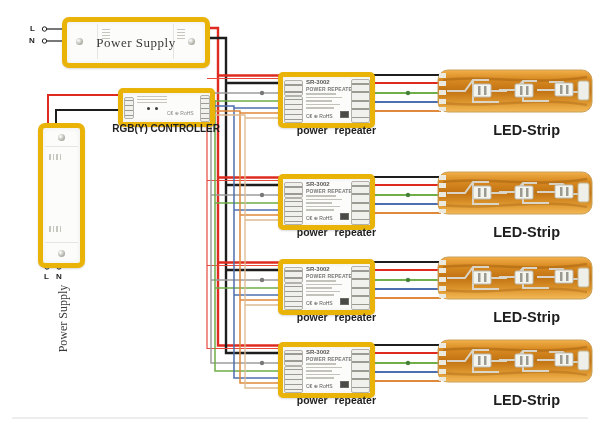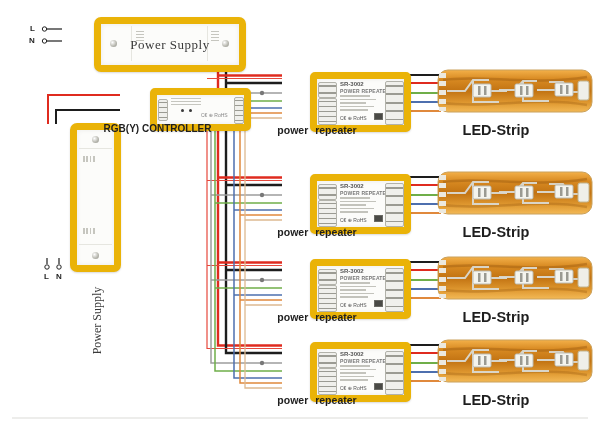--- a/index.html
+++ b/index.html
@@ -1,37 +1,37 @@
 <!DOCTYPE html>
 <html><head>
 <meta charset="utf-8">
 <style>
   html,body{margin:0;padding:0;background:#fff;}
   #canvas{position:relative;width:600px;height:423px;background:#ffffff;overflow:hidden;
           font-family:"Liberation Sans",sans-serif;}
   #wires{position:absolute;left:0;top:0;z-index:1;}
-  .device{position:absolute;z-index:2;background:#fcfcfa;border:7px solid #eab308;border-radius:7px;
-          box-shadow:inset 0 0 5px rgba(0,0,0,.07),0 1px 2px rgba(0,0,0,.15);margin-left:32px;}
+  .device{position:absolute;z-index:2;background:#fcfcfa;border:5px solid #eab308;border-radius:7px;
+          box-shadow:inset 0 0 5px rgba(0,0,0,.07),0 1px 2px rgba(0,0,0,.15);}
   .seam{position:absolute;background:#e6e6e0;}
   .screw{position:absolute;width:7px;height:7px;border-radius:50%;
          background:radial-gradient(circle at 35% 35%,#fff,#bcbcb4 55%,#8d8d85);}
   .mini-lines{position:absolute;background:repeating-linear-gradient(180deg,#c6c6bf 0 1px,transparent 1px 3px);}
   .mini-cols{position:absolute;background:repeating-linear-gradient(90deg,#c6c6bf 0 1.5px,transparent 1.5px 3.5px);}
   .tblock{position:absolute;border:1px solid #b2b2aa;border-radius:2px;z-index:3;}
   .tb-r{background:repeating-linear-gradient(180deg,#f0f0ec 0 3px,#9b9b93 3px 4.8px,#f0f0ec 4.8px 8.4px);}
   .tb-ll{background:repeating-linear-gradient(180deg,#f0f0ec 0 1.6px,#9b9b93 1.6px 3px,#f0f0ec 3px 5px);}
   .tb-ul{background:repeating-linear-gradient(180deg,#f0f0ec 0 2.5px,#9b9b93 2.5px 4.5px,#f0f0ec 4.5px 7px);}
   .tb-c{background:repeating-linear-gradient(180deg,#f0f0ec 0 1.6px,#9b9b93 1.6px 3px,#f0f0ec 3px 5px);}
   .serif{font-family:"Liberation Serif",serif;}
   .psu-label{position:absolute;left:0;top:0;width:100%;height:100%;display:flex;align-items:center;
              justify-content:center;font-size:13px;color:#3a3a3a;letter-spacing:.5px;}
   .psu2-label{position:absolute;left:-50px;top:183px;width:140px;height:15px;text-align:center;
               font-size:12px;color:#3a3a3a;transform:rotate(-90deg);z-index:3;}
   .pin-label{position:absolute;z-index:3;font-size:8px;font-weight:bold;color:#222;}
-  .cap{position:absolute;z-index:4;font-weight:bold;color:#1e1e1e;text-align:center;}
+  .cap{position:absolute;z-index:4;font-weight:bold;color:#1e1e1e;text-align:right;}
   .row{position:absolute;left:0;width:600px;height:0;}
   .repeater{left:278px;top:0;width:87px;height:46px;border-radius:5px;}
   .rp-model{position:absolute;left:23px;top:1.5px;font-size:6px;font-weight:bold;color:#555;}
   .rp-title{position:absolute;left:23px;top:8.5px;font-size:5px;font-weight:bold;color:#777;
             letter-spacing:.2px;white-space:nowrap;}
   .rp-specs{position:absolute;left:23px;top:16px;}
   .rp-specs i{display:block;height:1.5px;background:#c3c3bc;margin-bottom:2px;}
   .rp-specs i:nth-child(1){width:30px;}.rp-specs i:nth-child(2){width:36px;}
   .rp-specs i:nth-child(3){width:26px;}.rp-specs i:nth-child(4){width:34px;}
   .rp-specs i:nth-child(5){width:28px;}

